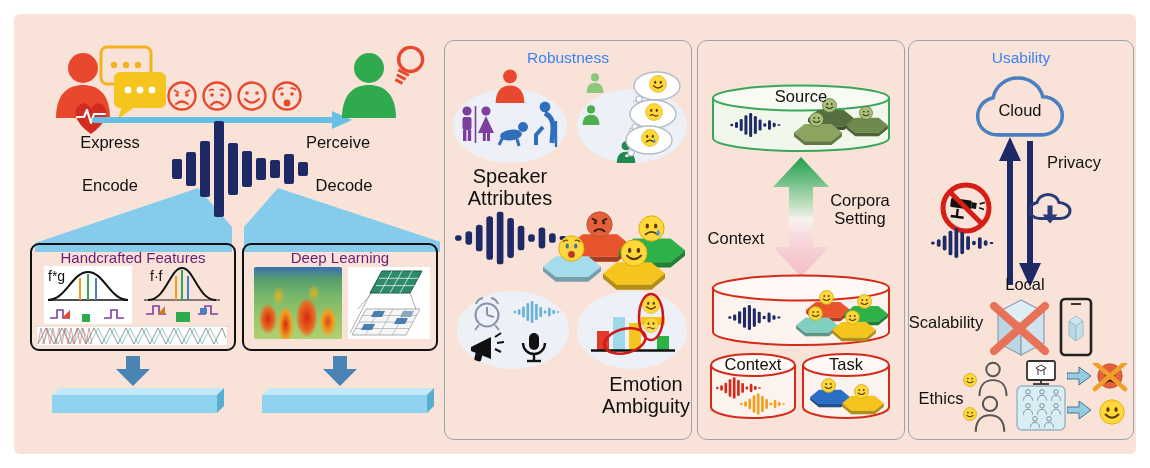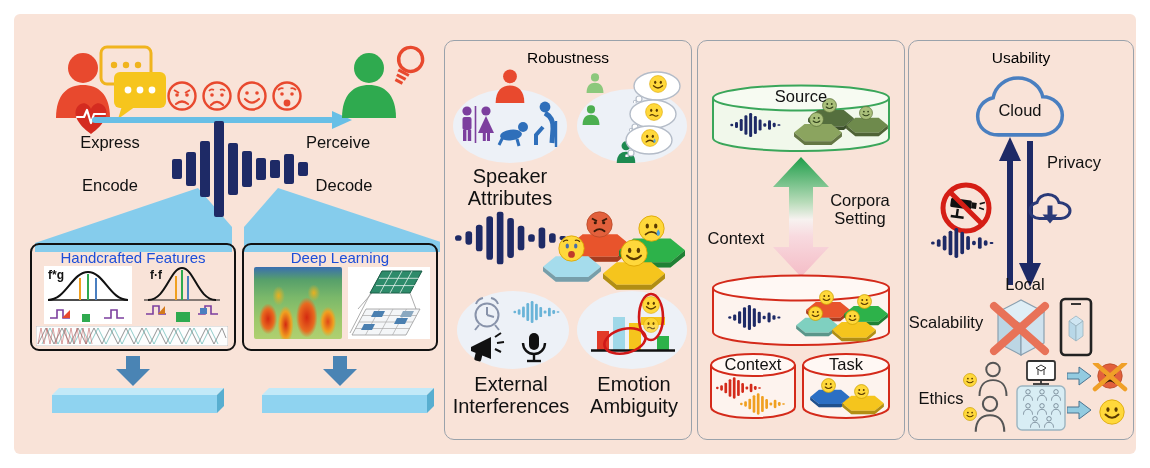--- a/index.html
+++ b/index.html
@@ -1,26 +1,26 @@
 <!DOCTYPE html>
 <html><head>
 <meta charset="utf-8">
 <style>
   html,body{margin:0;padding:0;background:#fff;font-family:"Liberation Sans",sans-serif;}
   #canvas{position:relative;width:1150px;height:468px;background:#fff;overflow:hidden;}
   #bg{position:absolute;left:14px;top:14px;width:1122px;height:440px;background:#f9e3d8;border-radius:6px;}
   .abs{position:absolute;}
   .lbl{position:absolute;font-size:20px;line-height:1.12;color:#111;text-align:center;}
   .big{font-size:16.5px;}
-  .boxtitle{font-size:15px;color:#1d4ed8;text-align:center;position:absolute;left:0;right:0;top:4px;}
+  .boxtitle{font-size:15px;color:#701a75;text-align:center;position:absolute;left:0;right:0;top:4px;}
   .panel{position:absolute;border:1.6px solid #9aa2ab;border-radius:10px;}
-  .ptitle{position:absolute;left:0;right:0;top:8px;text-align:center;font-size:15.5px;color:#000000;}
+  .ptitle{position:absolute;left:0;right:0;top:8px;text-align:center;font-size:15.5px;color:#3b82f6;}
   .ell{position:absolute;background:#edf1f7;border-radius:50%;}
   .box{position:absolute;border:2.5px solid #111;border-radius:9px;background:transparent;}
-  .tiny{position:absolute;font-size:12px;font-weight:bold;color:#111;}
+  .tiny{position:absolute;font-size:14px;font-weight:normal;color:#111;}
   .spectro{position:absolute;border-radius:2px;
     background:
       radial-gradient(ellipse 13px 22px at 16% 72%, #d42a10 0%, #e86a20 45%, rgba(0,0,0,0) 70%),
       radial-gradient(ellipse 11px 26px at 36% 80%, #d42a10 0%, #f0a020 50%, rgba(0,0,0,0) 72%),
       radial-gradient(ellipse 15px 28px at 60% 70%, #d42a10 0%, #e86a20 50%, rgba(0,0,0,0) 72%),
       radial-gradient(ellipse 11px 20px at 84% 76%, #e04818 0%, #f0a020 50%, rgba(0,0,0,0) 75%),
       radial-gradient(ellipse 9px 14px at 28% 40%, #e8b020 0%, rgba(0,0,0,0) 70%),
       radial-gradient(ellipse 9px 12px at 68% 36%, #e8b020 0%, rgba(0,0,0,0) 70%),
       linear-gradient(180deg,#3a6fb0 0%,#57a06a 18%,#7ab86a 42%,#9cc86a 72%,#b0d070 100%);}
 </style>
@@ -372,38 +372,37 @@
       <g fill="#111" stroke="#111">
         <polygon points="14,56 34,46 34,68 14,60" stroke="none"></polygon>
         <rect x="18" y="60" width="7" height="10" rx="2" stroke="none" transform="rotate(14 21 65)"></rect>
         <path d="M38,46 l6,-4 M40,52 l7,-1 M38,58 l6,3" fill="none" stroke-width="2"></path>
         <rect x="72" y="42" width="10" height="17" rx="5" stroke="none"></rect>
         <path d="M66,52 a11,11 0 0 0 22,0" fill="none" stroke-width="2.4"></path>
         <line x1="77" y1="63" x2="77" y2="70" stroke-width="2.4"></line>
         <line x1="70" y1="70" x2="84" y2="70" stroke-width="2.4"></line>
       </g>
     </svg>
-    <div class="lbl" style="left:0px;top:332px;width:132px">External Interferences</div>
 
     <div class="ell" style="left:132px;top:250px;width:110px;height:78px"></div>
     <svg class="abs" style="left:132px;top:250px" width="110" height="78" viewBox="0 0 110 78">
       <rect x="20" y="40" width="12" height="19" fill="#e23a28"></rect>
       <rect x="36" y="26" width="12" height="33" fill="#9fd8e8"></rect>
       <rect x="52" y="32" width="12" height="27" fill="#f5c51d"></rect>
       <rect x="80" y="45" width="12" height="14" fill="#2db24a"></rect>
       <line x1="14" y1="59.5" x2="98" y2="59.5" stroke="#111" stroke-width="2.6"></line>
       <ellipse cx="48" cy="50" rx="21" ry="12" fill="none" stroke="#d01818" stroke-width="2.6" transform="rotate(-14 48 50)"></ellipse>
       <rect x="64" y="26" width="24" height="8" fill="#f5c51d"></rect>
       <ellipse cx="74" cy="26" rx="12" ry="23" fill="none" stroke="#d01818" stroke-width="2.6"></ellipse>
       <use href="#sym-emoji-happy" x="65" y="5" width="18" height="18"></use>
       <g opacity="0.85">
           <use href="#sym-emoji-confused" x="66" y="26" width="16" height="16"></use>
         </g>
     </svg>
-    <div class="lbl" style="left:132px;top:332px;width:114px">Emotion Ambiguity</div>
+    <div class="lbl" style="left:144px;top:332px;width:114px">Emotion Ambiguity</div>
   </div>
 
   <div class="panel" style="left:697px;top:40px;width:206px;height:398px">
 
     <svg class="abs" style="left:12px;top:42px" width="182" height="72" viewBox="0 0 182 72">
       <path d="M3,15 v40 a88,13 0 0 0 176,0 v-40" fill="#f1f8eb" stroke="#3aa65a" stroke-width="2"></path>
       <ellipse cx="91" cy="15" rx="88" ry="12.5" fill="#f7fbf2" stroke="#3aa65a" stroke-width="2"></ellipse>
       <g color="#1e2a66">
           <use href="#sym-wave" x="20" y="30" width="52" height="24"></use>
         </g>

